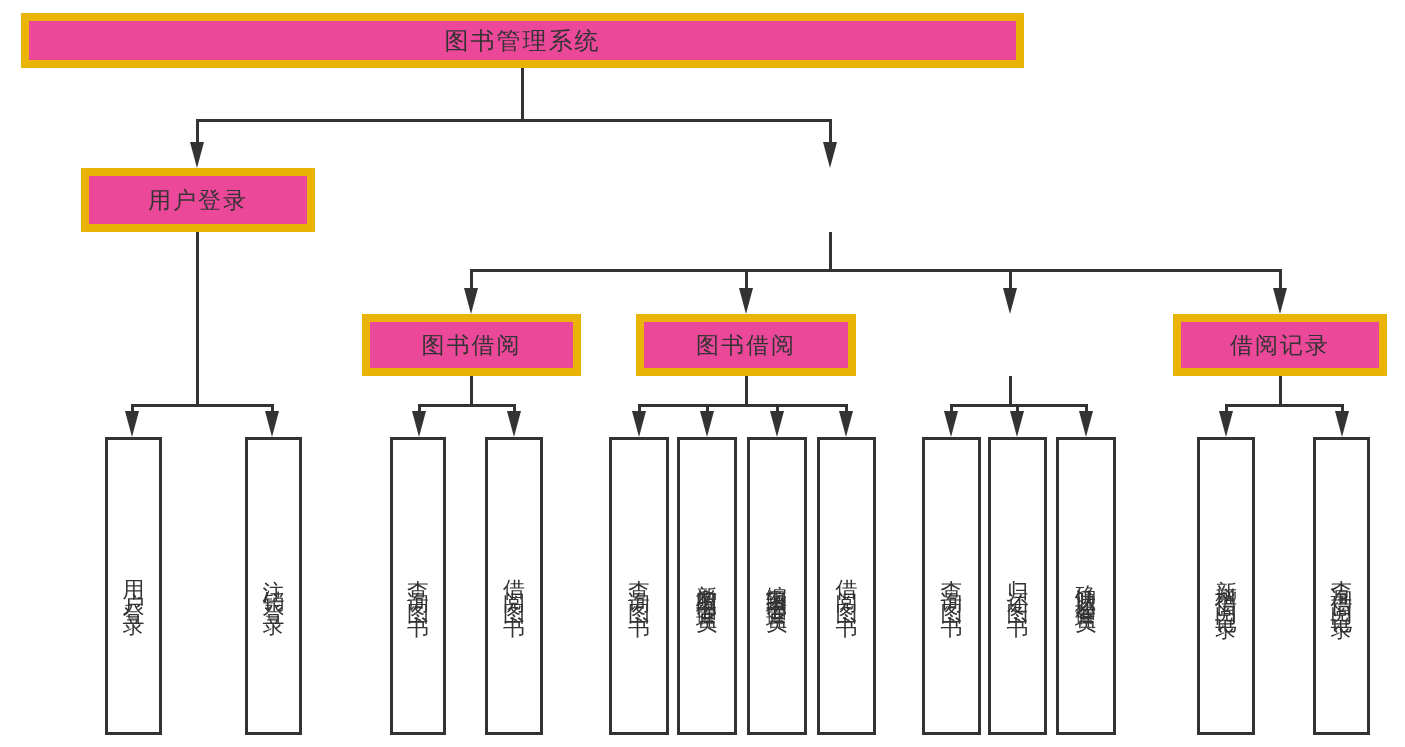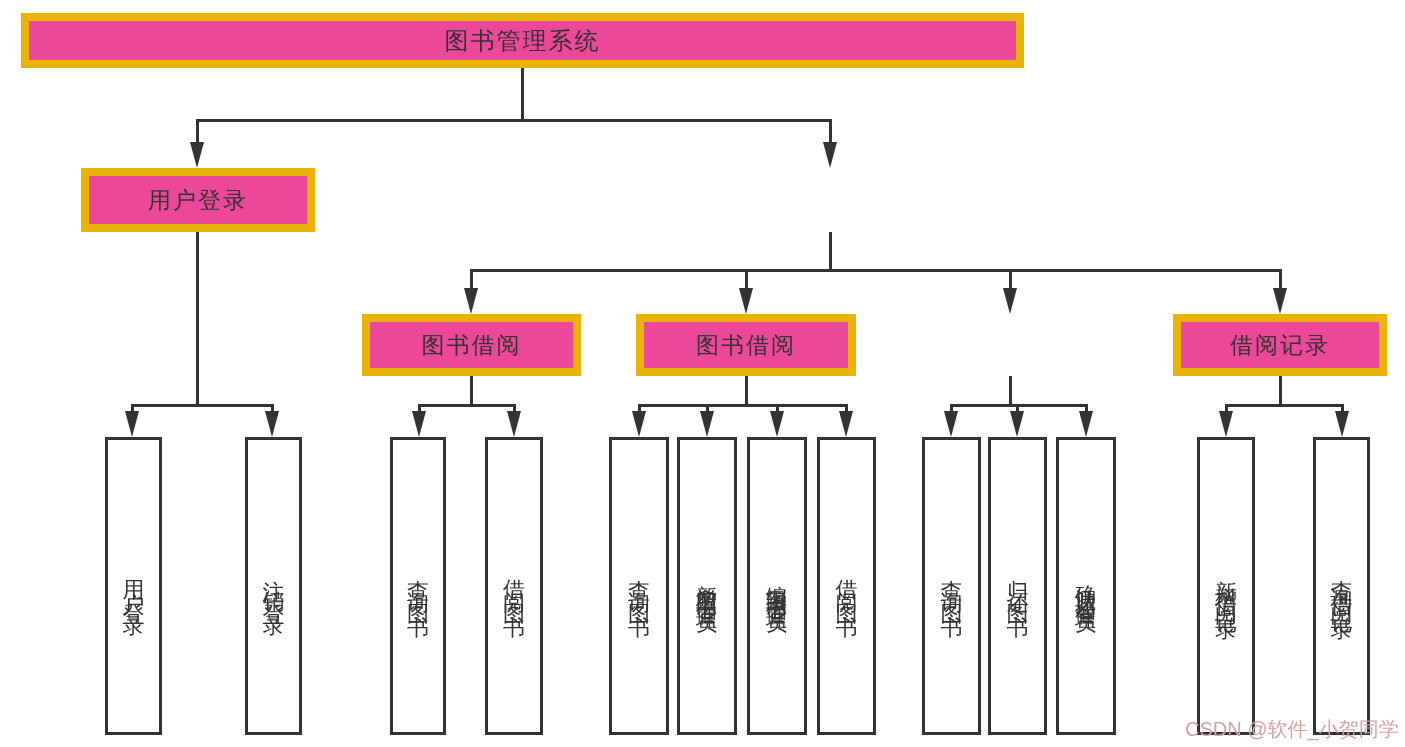--- a/index.html
+++ b/index.html
@@ -160,15 +160,14 @@
     <span class="vt ls-l">确认归还（管理员）</span>
   </div>
 
   <div class="vbox" style="left:1197px;width:58px">
     <span class="vt ls-m">新增借阅记录</span>
   </div>
   <div class="vbox" style="left:1313px;width:57px">
     <span class="vt ls-m">查询借阅记录</span>
   </div>
 
-  <div class="wm">CSDN @软件_小贺同学</div>
 
 </div>
 
 </body></html>

